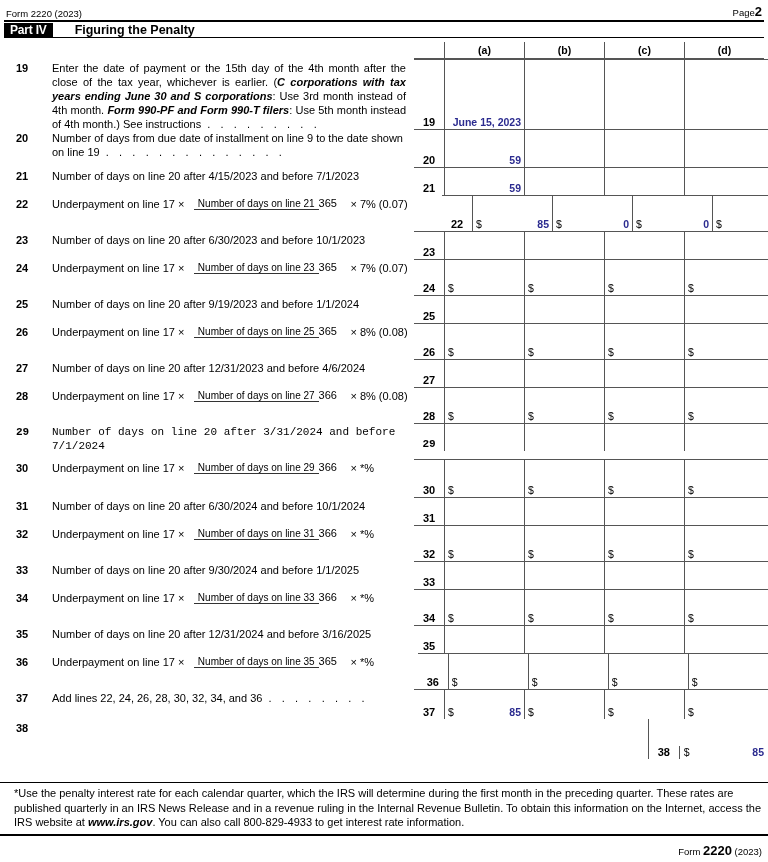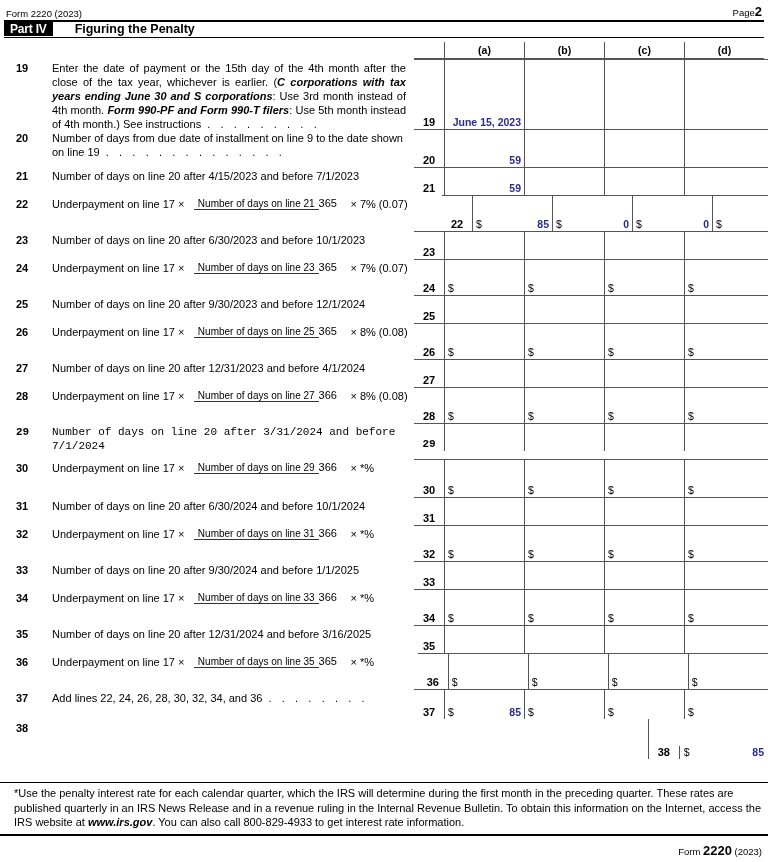--- a/index.html
+++ b/index.html
@@ -18,21 +18,21 @@
   .topbar {
     display:flex; justify-content:space-between; align-items:flex-end;
     padding:4px 6px 1px 6px;
     font-size:9.5px;
   }
   .page-num { font-size:9.5px; }
   .page-num b { font-size:13px; font-weight:bold; }
 
   
   .partbar {
-    display:flex; align-items:flex-start;
+    display:flex; align-items:center;
     border-top:2.5px solid #000;
     border-bottom:1.5px solid #000;
     height:18px;
     margin:0 4px;
   }
   .part-tag {
     background:#000; color:#fff;
     font-weight:bold; font-size:12px;
     padding:0 6px 0 6px;
     display:flex; align-items:center;
@@ -315,21 +315,21 @@
           </div>
           <div class="rc-col">
             <span class="dollar">$</span>
             <span class="val"></span>
           </div>
         </div>
       </div>
       <div class="row" style="height: 28px;">
         <div class="leftcell">
           <span class="lnno">25</span>
-          <div class="ltext"><span>Number of days on line 20 after 9/30/2023 and before 12/1/2024</span></div>
+          <div class="ltext"><span>Number of days on line 20 after 9/19/2023 and before 1/1/2024</span></div>
         </div>
         <div class="rightcell">
           <div class="rc-ln">25</div>
           <div class="rc-col">
             <span class="val"></span>
           </div>
           <div class="rc-col">
             <span class="val"></span>
           </div>
           <div class="rc-col">
@@ -365,21 +365,21 @@
           </div>
           <div class="rc-col">
             <span class="dollar">$</span>
             <span class="val"></span>
           </div>
         </div>
       </div>
       <div class="row" style="height: 28px;">
         <div class="leftcell">
           <span class="lnno">27</span>
-          <div class="ltext"><span>Number of days on line 20 after 12/31/2023 and before 4/1/2024</span></div>
+          <div class="ltext"><span>Number of days on line 20 after 12/31/2023 and before 4/6/2024</span></div>
         </div>
         <div class="rightcell">
           <div class="rc-ln">27</div>
           <div class="rc-col">
             <span class="val"></span>
           </div>
           <div class="rc-col">
             <span class="val"></span>
           </div>
           <div class="rc-col">

